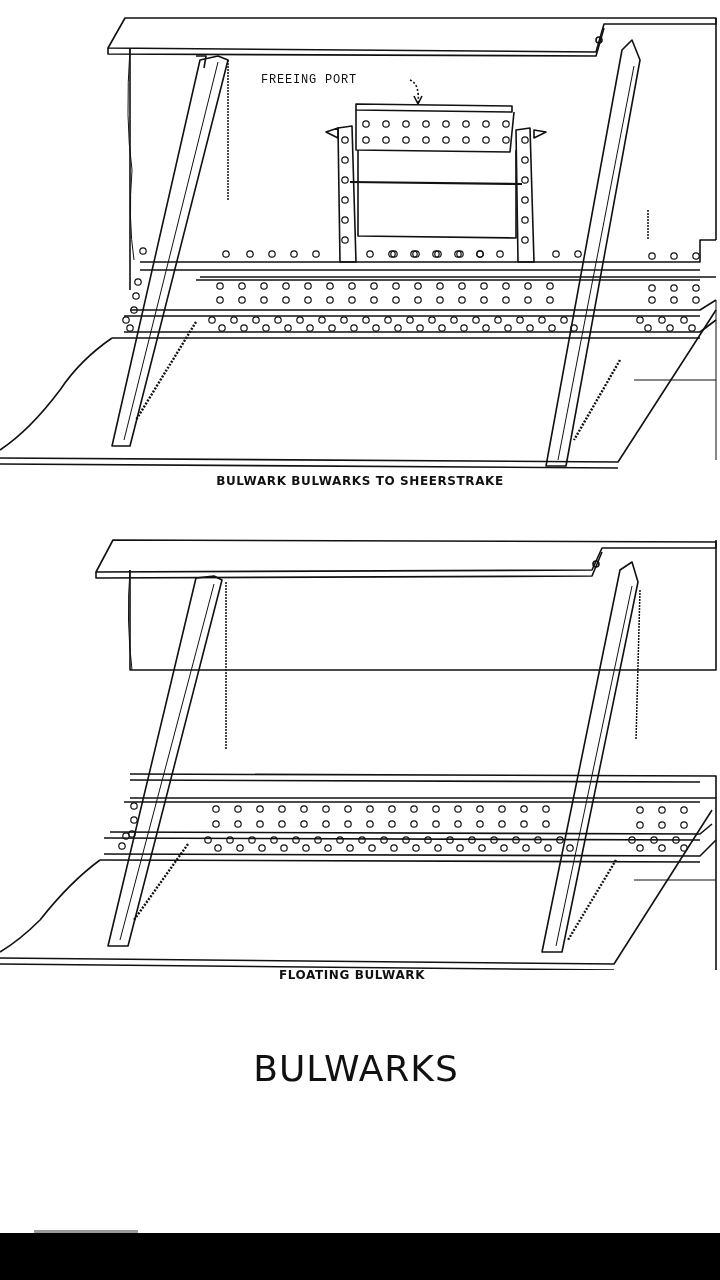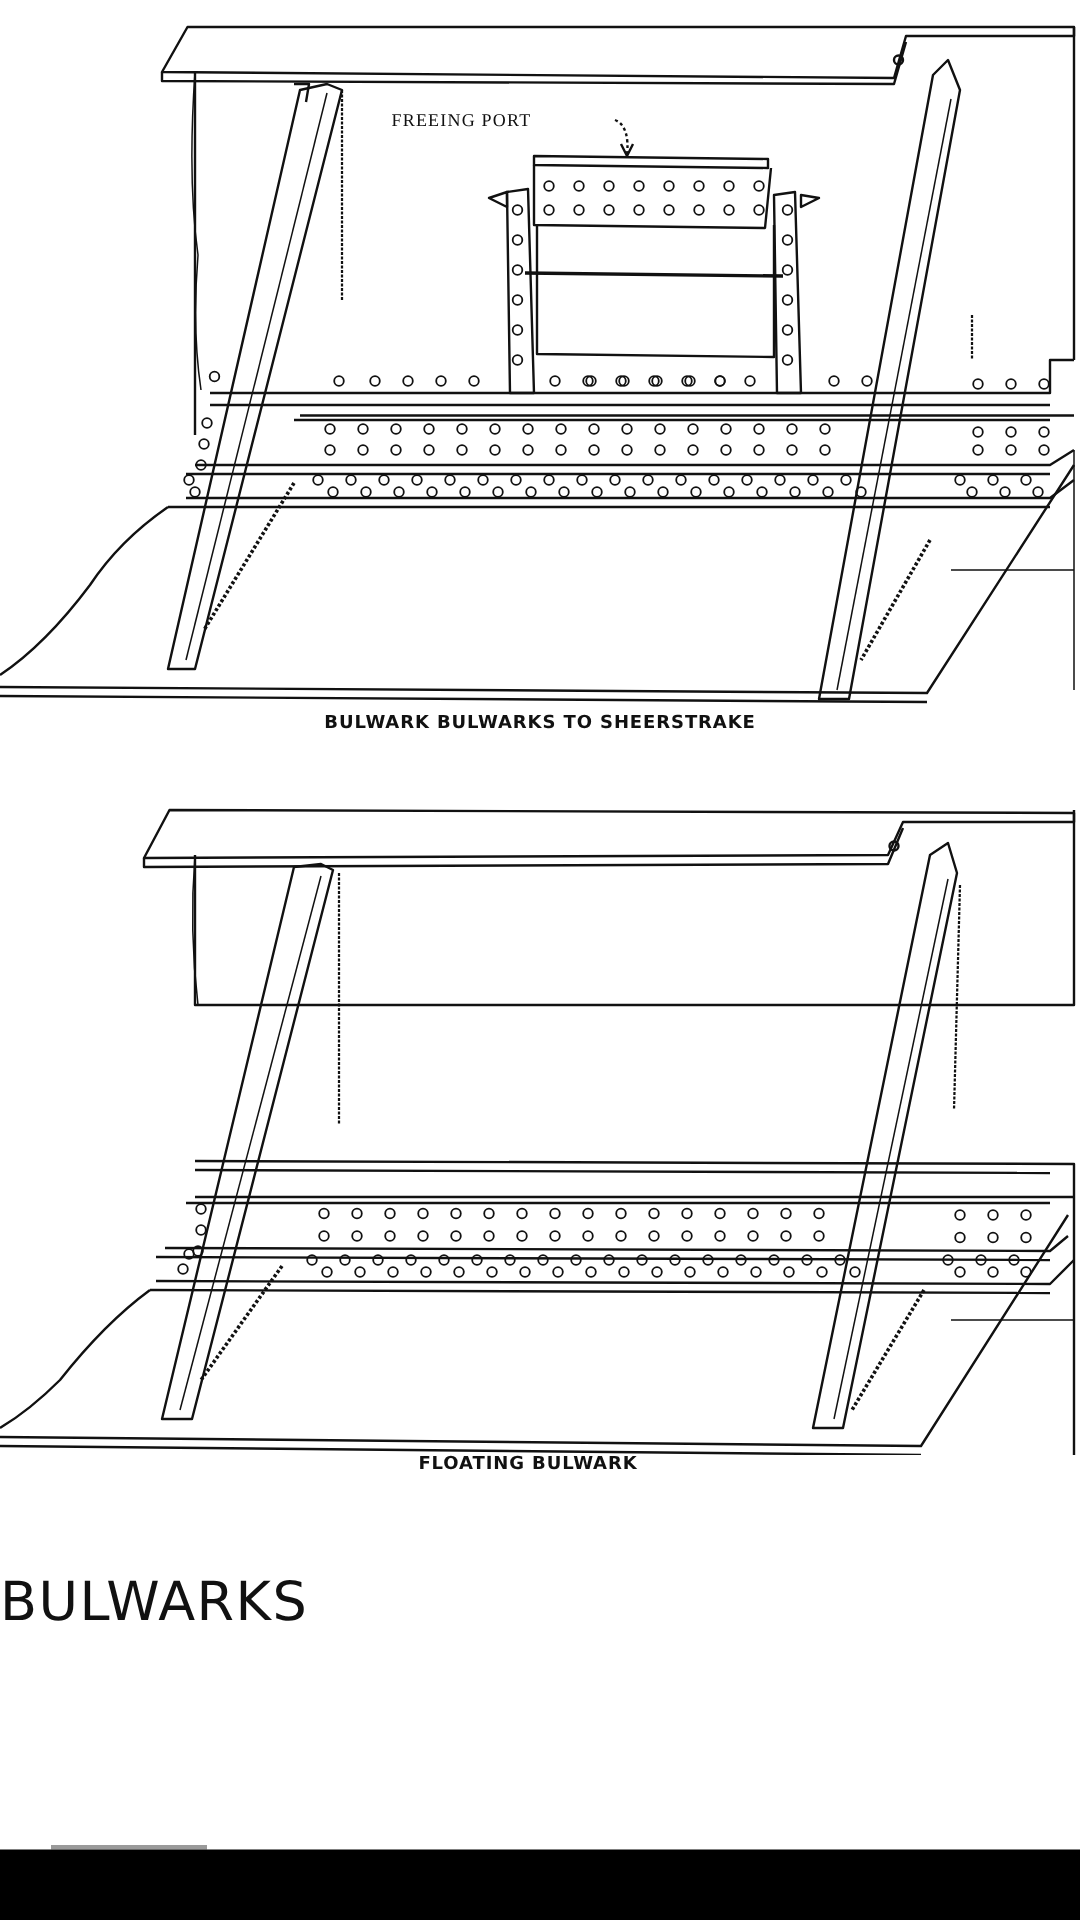--- a/index.html
+++ b/index.html
@@ -7,25 +7,25 @@
          font-family: "DejaVu Sans", sans-serif; }
   .figure { position: absolute; left: 0; width: 720px; }
   #fig-top { top: 0; height: 470px; }
   #fig-bottom { top: 520px; height: 450px; }
   svg { display: block; }
   .caption { position: absolute; left: 0; width: 720px; text-align: center;
              font-family: "DejaVu Sans", sans-serif; font-size: 12px; letter-spacing: 0.6px;
              color: #111; font-weight: bold; }
   #caption-top { top: 474px; left: 0px; }
   #caption-bottom { top: 968px; left: -8px; }
-  #main-title { position: absolute; top: 1048px; left: 0; width: 712px; text-align: left;
+  #main-title { position: absolute; top: 1048px; left: 0; width: 712px; text-align: center;
                 font-family: "DejaVu Sans", sans-serif; font-size: 36px; letter-spacing: 1px;
                 color: #111; font-weight: normal; }
   #freeing-label { position: absolute; top: 73px; left: 261px; font-size: 12px;
-                   letter-spacing: 0.8px; color: #111; font-family: Liberation Serif, serif; }
+                   letter-spacing: 0.8px; color: #111; font-family: Liberation Mono, monospace; }
   #nav-bar { position: absolute; left: 0; top: 1233px; width: 720px; height: 47px; background: #000; }
   #nav-handle { position: absolute; left: 34px; top: 1230px; width: 104px; height: 3px; background: #9a9a9a; }
 </style>
 </head>
 <body>
 
 <div class="figure" id="fig-top">
   <svg width="720" height="470" viewBox="0 0 720 470" fill="none" stroke="#111" stroke-width="1.6" stroke-linejoin="round">
 
     <path d="M130 48 L130 290 M716 18 L716 240"></path>

